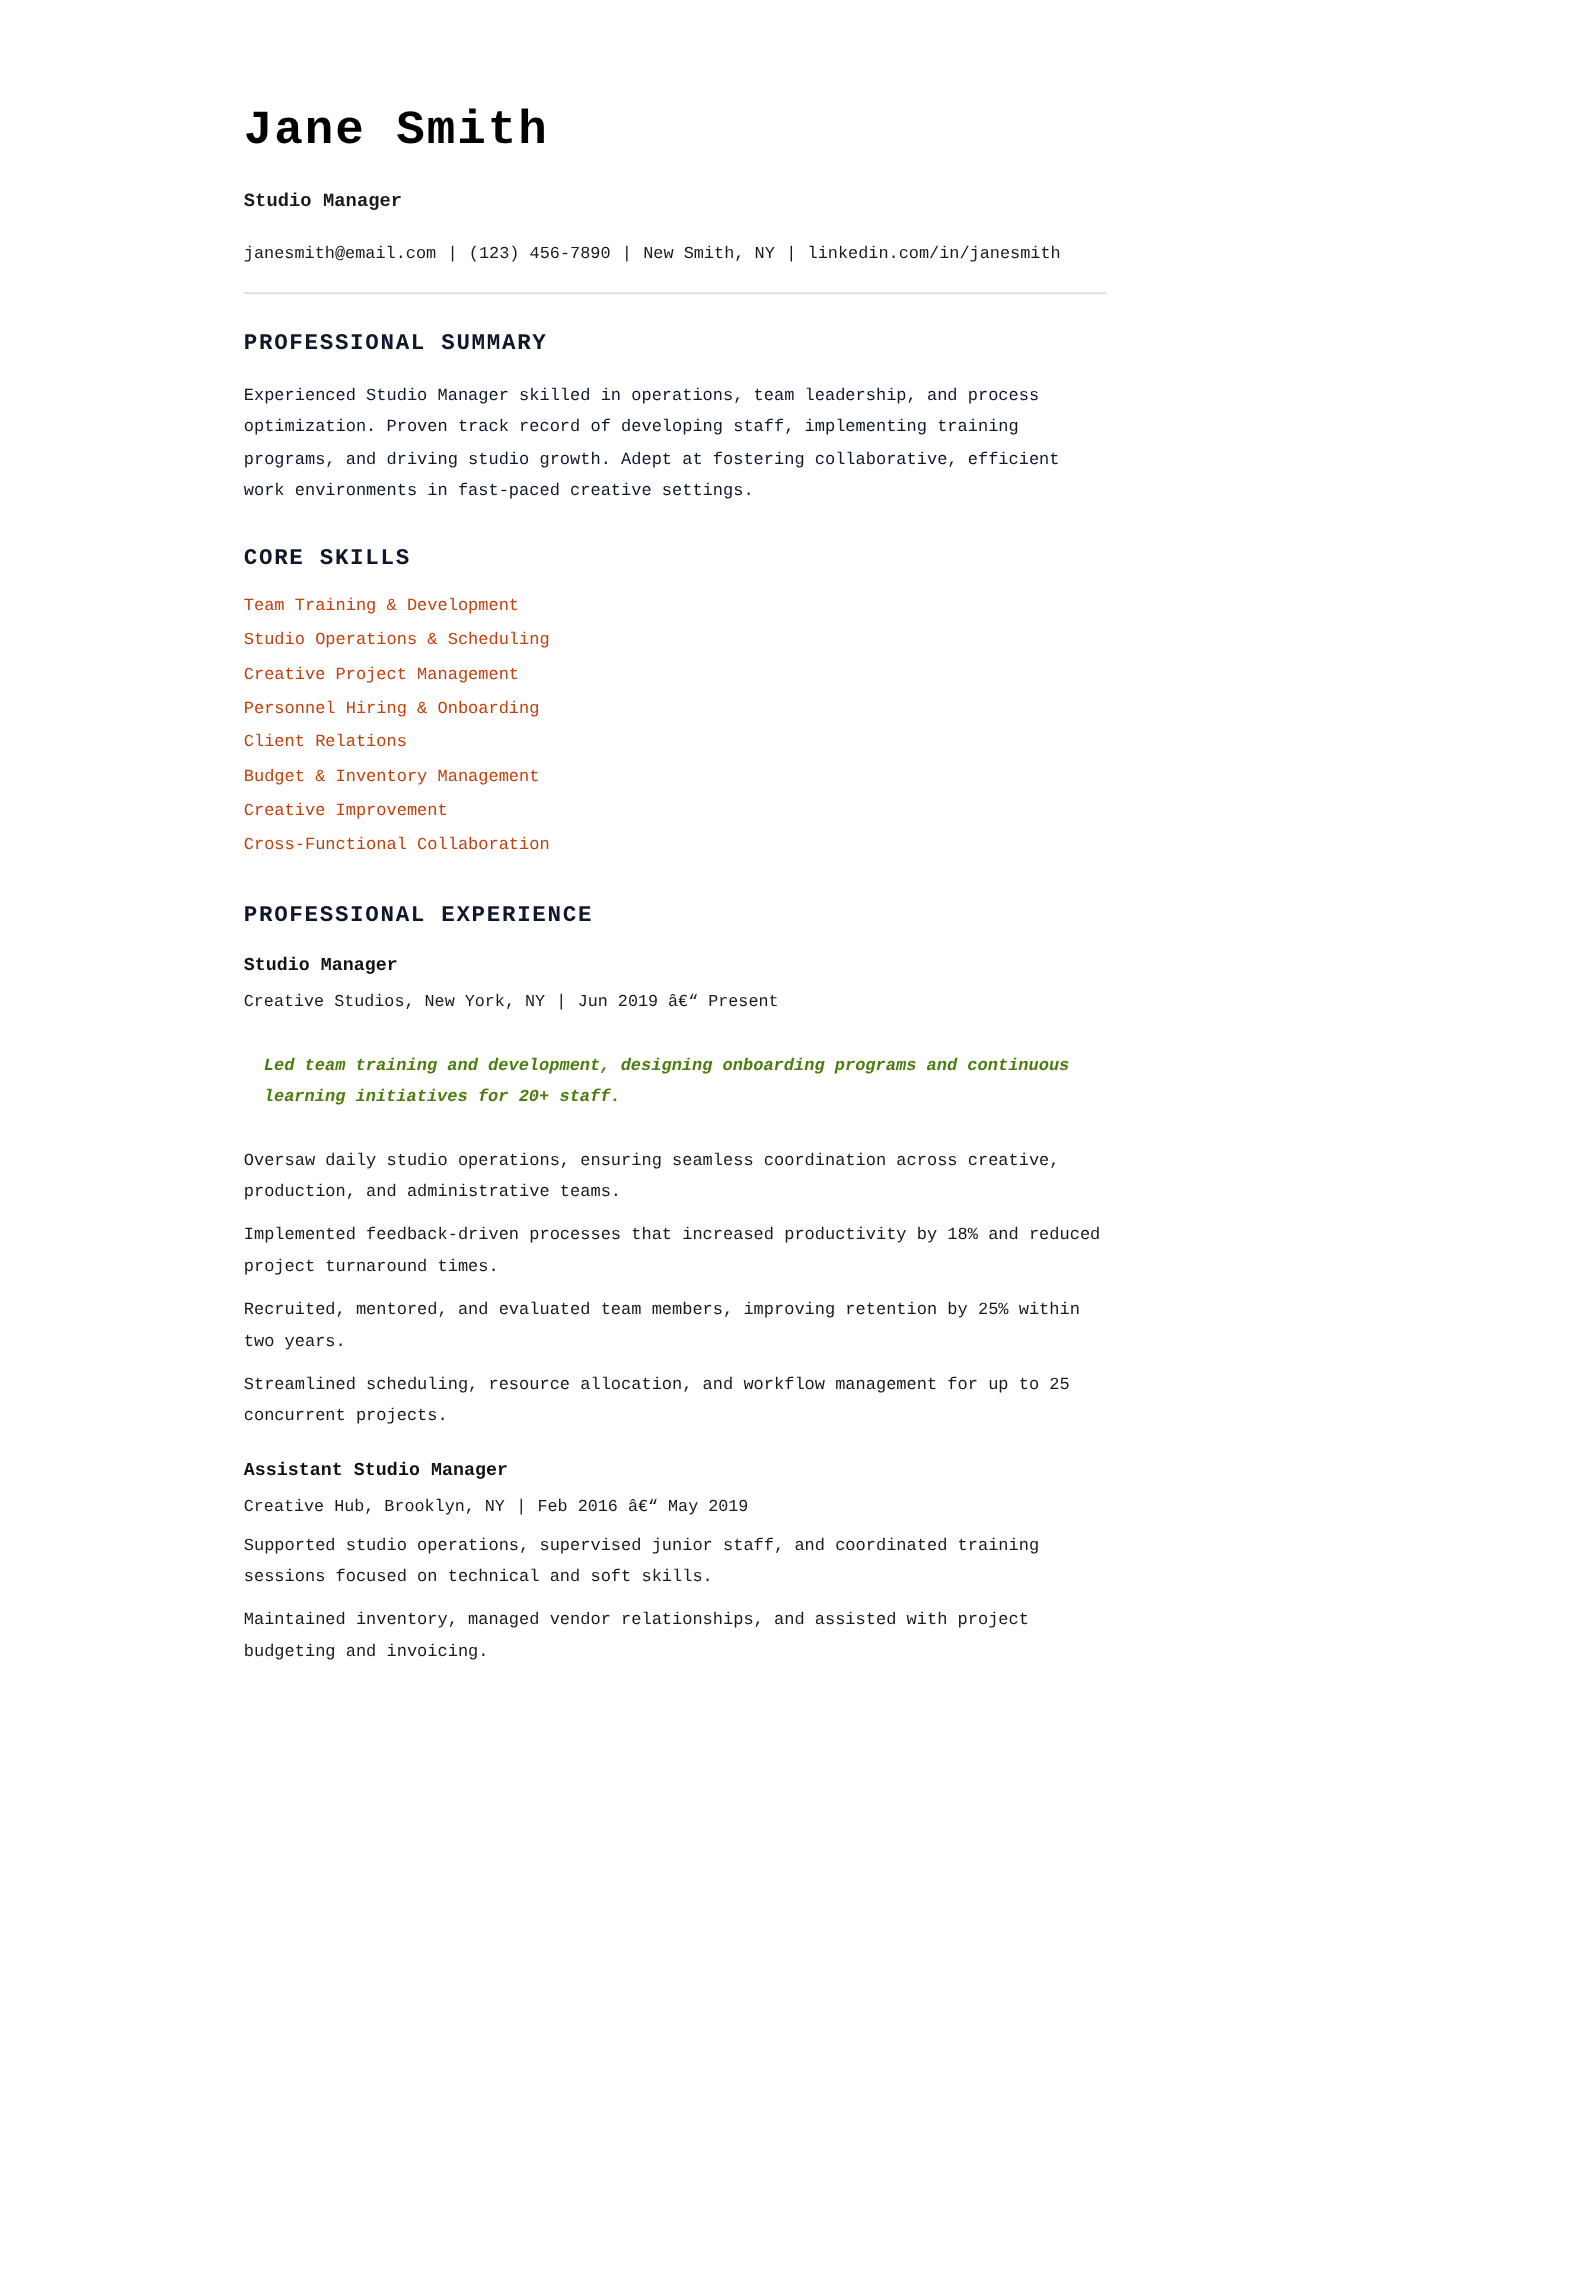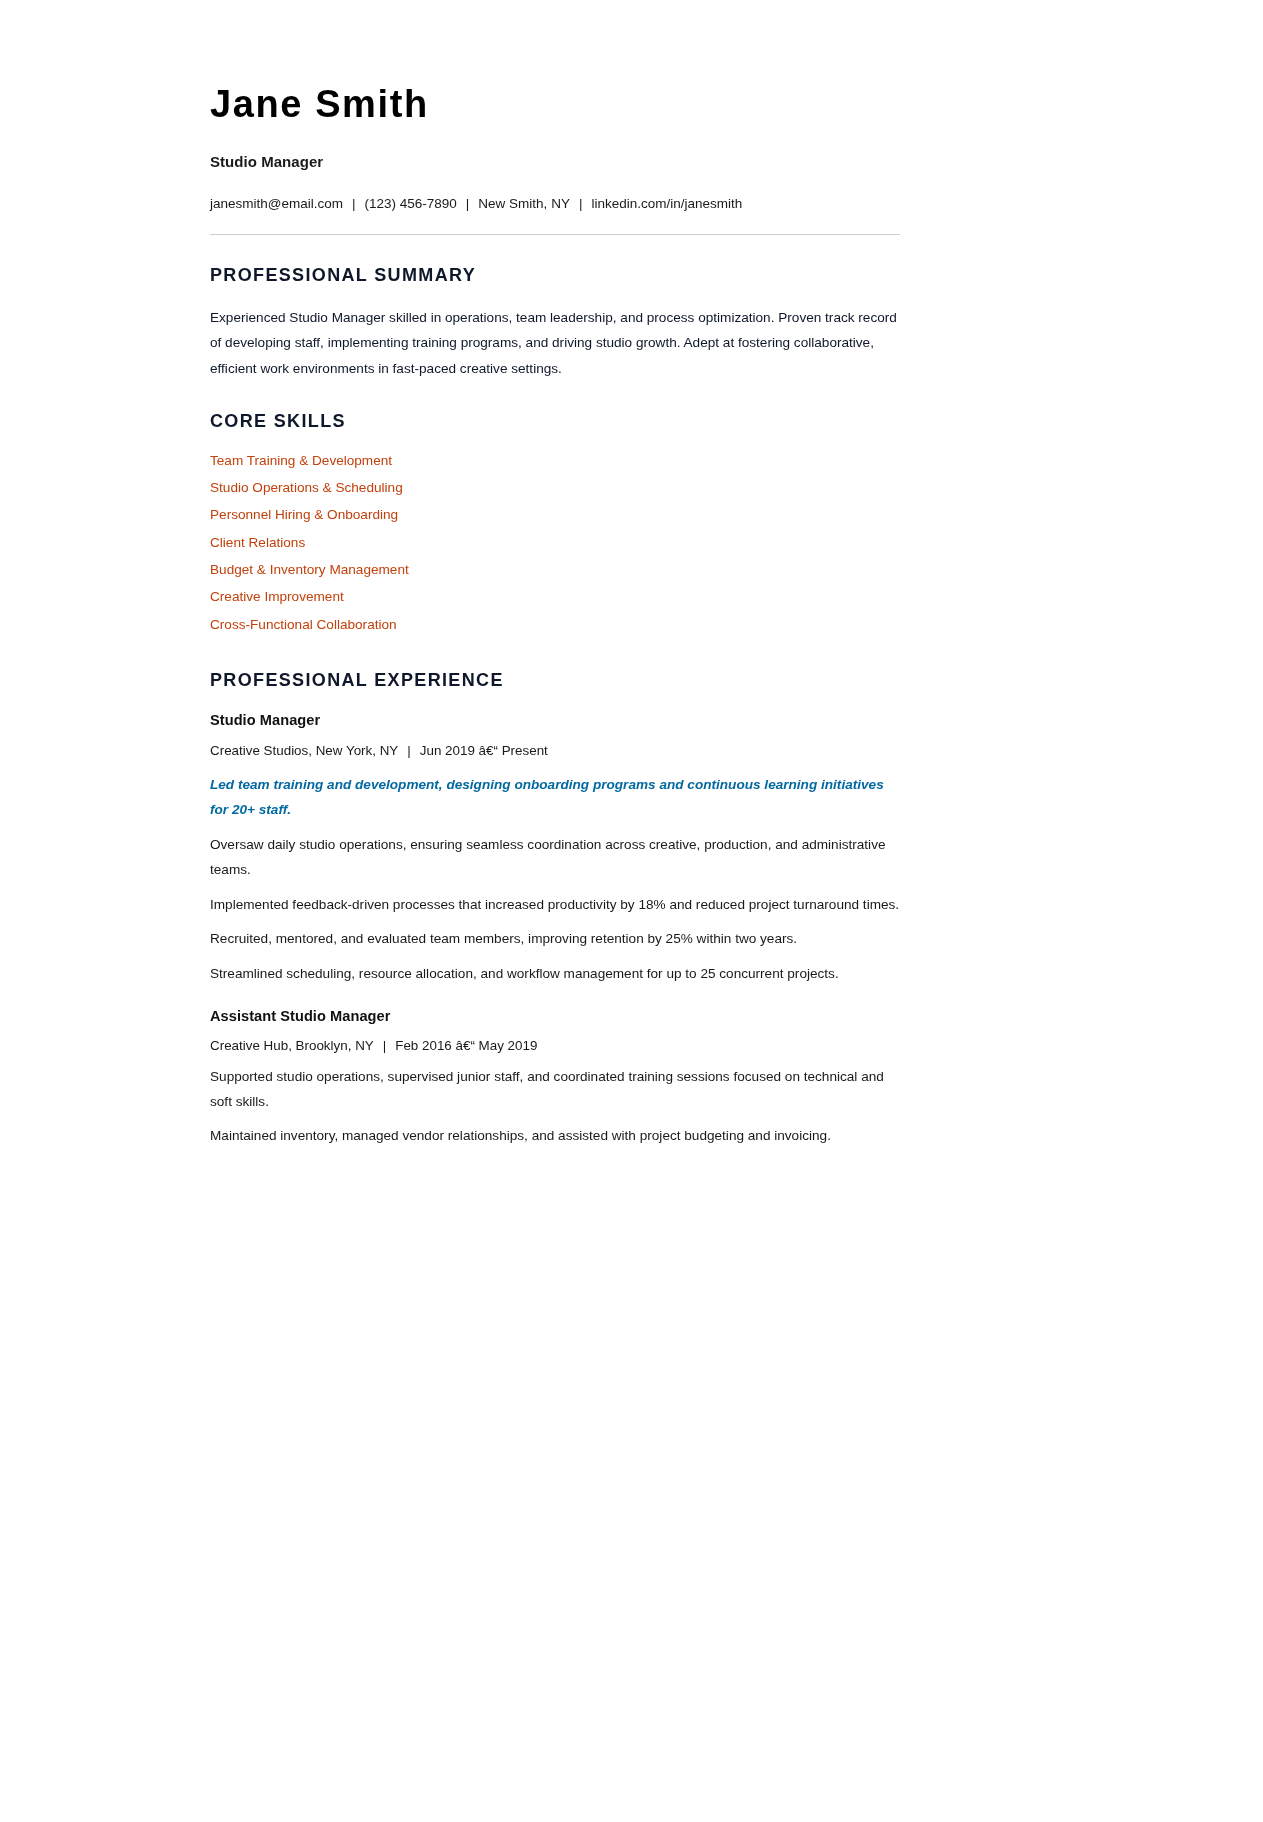--- a/index.html
+++ b/index.html
@@ -16,23 +16,24 @@
   }
   .page {
     width: 1263px;
     height: 1822px;
     background: #ffffff;
     box-sizing: border-box;
     position: relative;
   }
   .sheet {
     position: absolute;
-    left: 210px;
+    left: 195px;
     top: 0;
     width: 690px;
+    font-family: Liberation Mono, monospace;
   }
 
   
   .name {
     font-size: 38px;
     font-weight: 700;
     letter-spacing: 1.6px;
     color: #000000;
     margin: 0;
     padding-top: 84px;
@@ -131,22 +132,22 @@
     white-space: nowrap;
   }
   .exp-meta .meta-sep {
     display: inline-block;
     padding: 0 9px;
   }
   .exp-highlight {
     font-size: 13.6px;
     font-weight: 700;
     font-style: italic;
-    color: #0369a1;
-    margin: 0;
+    color: #4d7c0f;
+    margin: 16px;
     padding-top: 13px;
     line-height: 25.4px;
   }
   .exp-bullets {
     list-style: none;
     margin: 0;
     padding: 0;
   }
   .exp-bullets li {
     font-size: 13.6px;
@@ -173,20 +174,21 @@
     <div class="section">
       <h2 class="section-heading">PROFESSIONAL SUMMARY</h2>
       <p class="summary-text">Experienced Studio Manager skilled in operations, team leadership, and process optimization. Proven track record of developing staff, implementing training programs, and driving studio growth. Adept at fostering collaborative, efficient work environments in fast-paced creative settings.</p>
     </div>
 
     <div class="section">
       <h2 class="section-heading">CORE SKILLS</h2>
       <ul class="skills-list">
         <li>Team Training &amp; Development</li>
         <li>Studio Operations &amp; Scheduling</li>
+        <li>Creative Project Management</li>
         <li>Personnel Hiring &amp; Onboarding</li>
         <li>Client Relations</li>
         <li>Budget &amp; Inventory Management</li>
         <li>Creative Improvement</li>
         <li>Cross-Functional Collaboration</li>
       </ul>
     </div>
 
     <div class="exp-section">
       <h2 class="section-heading">PROFESSIONAL EXPERIENCE</h2>

